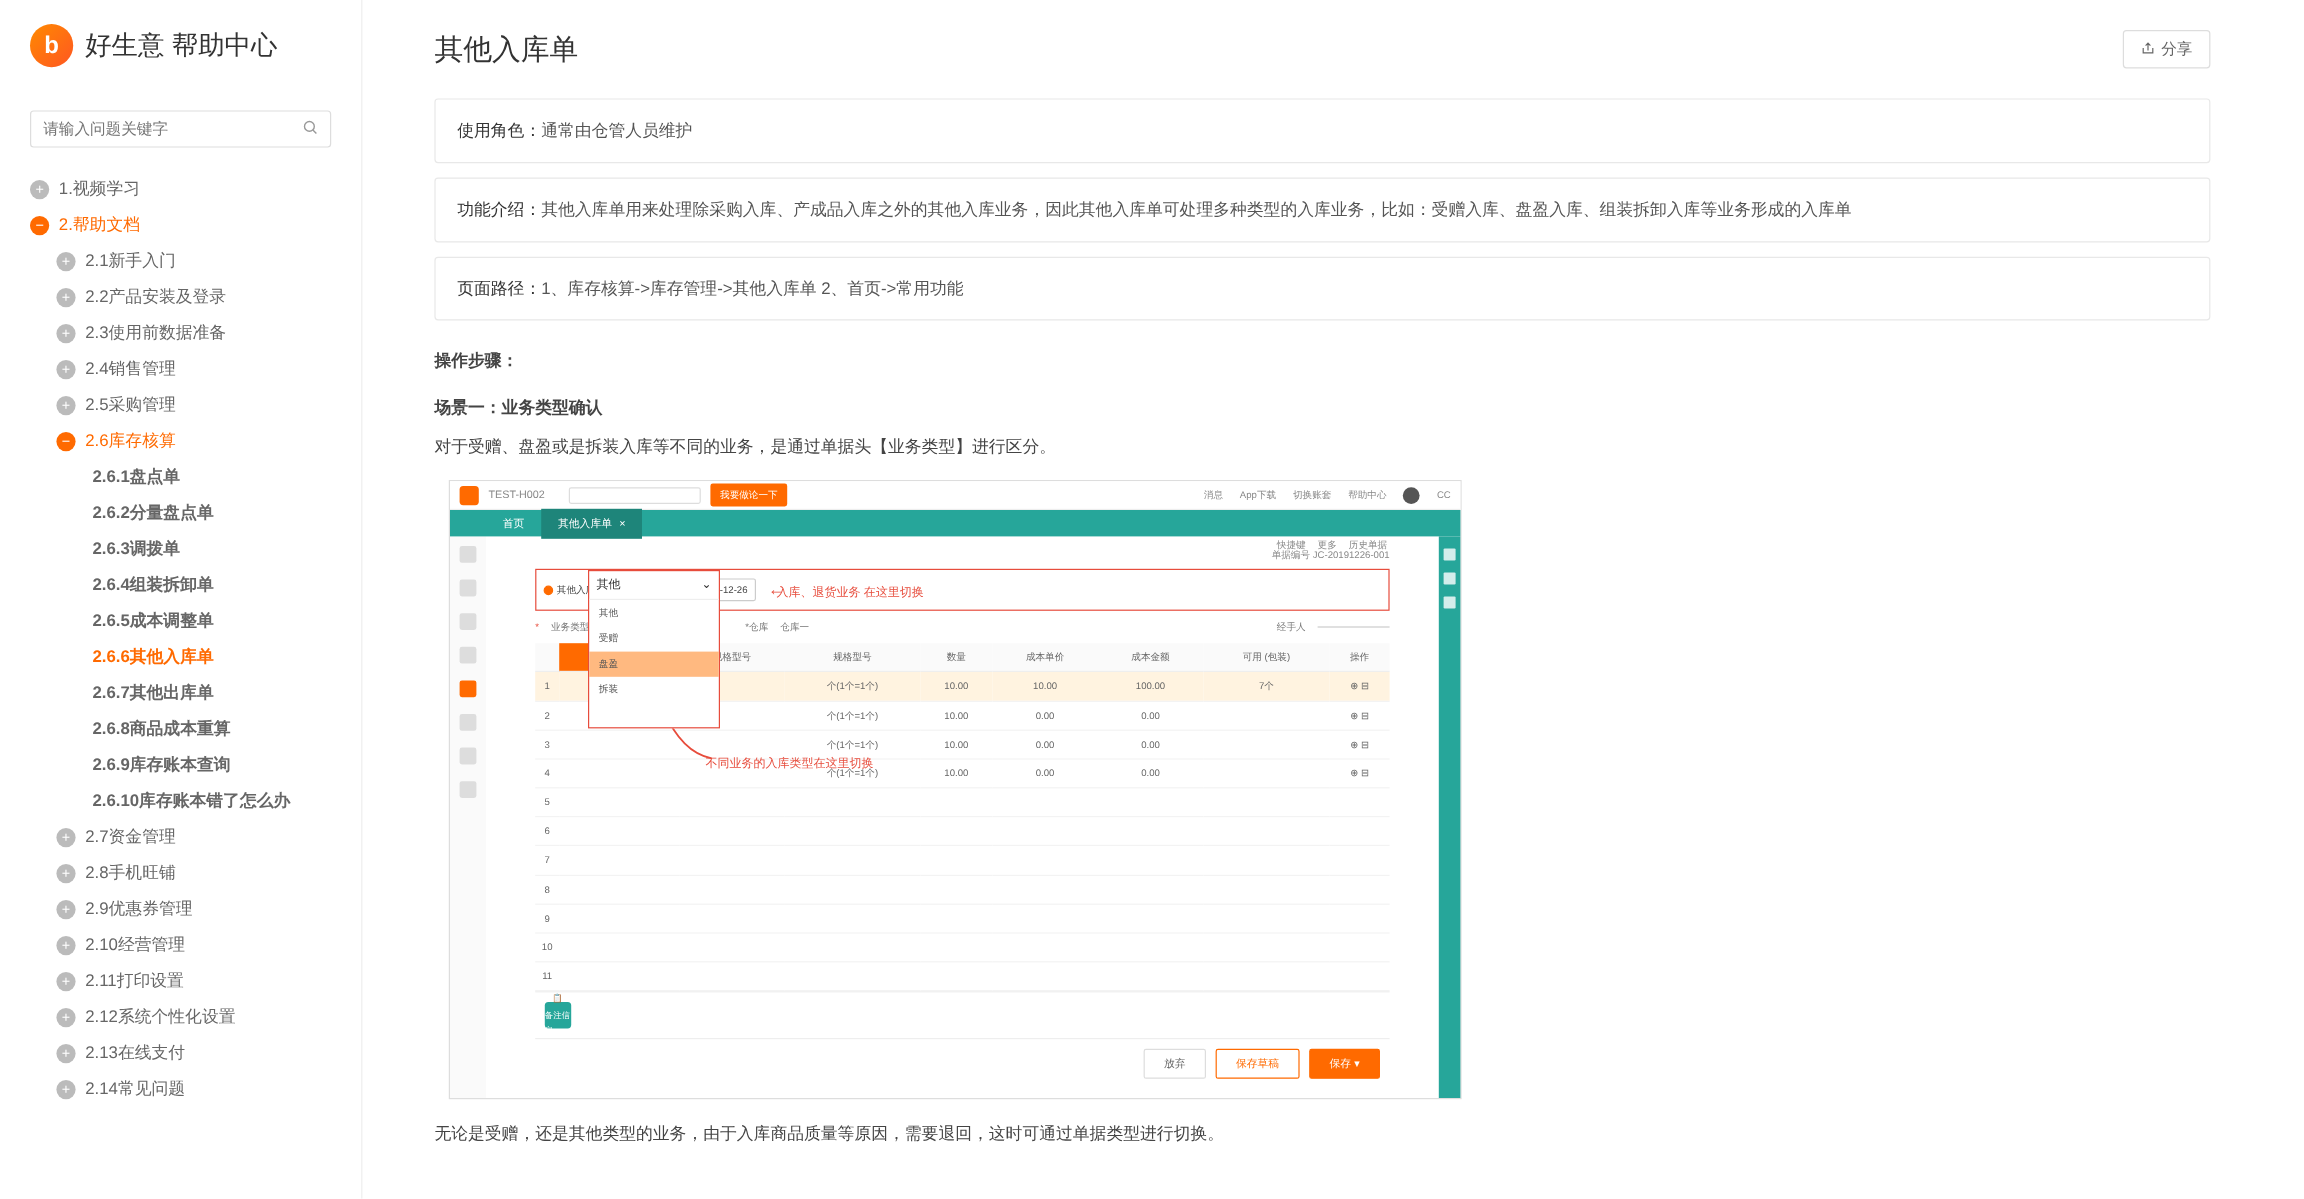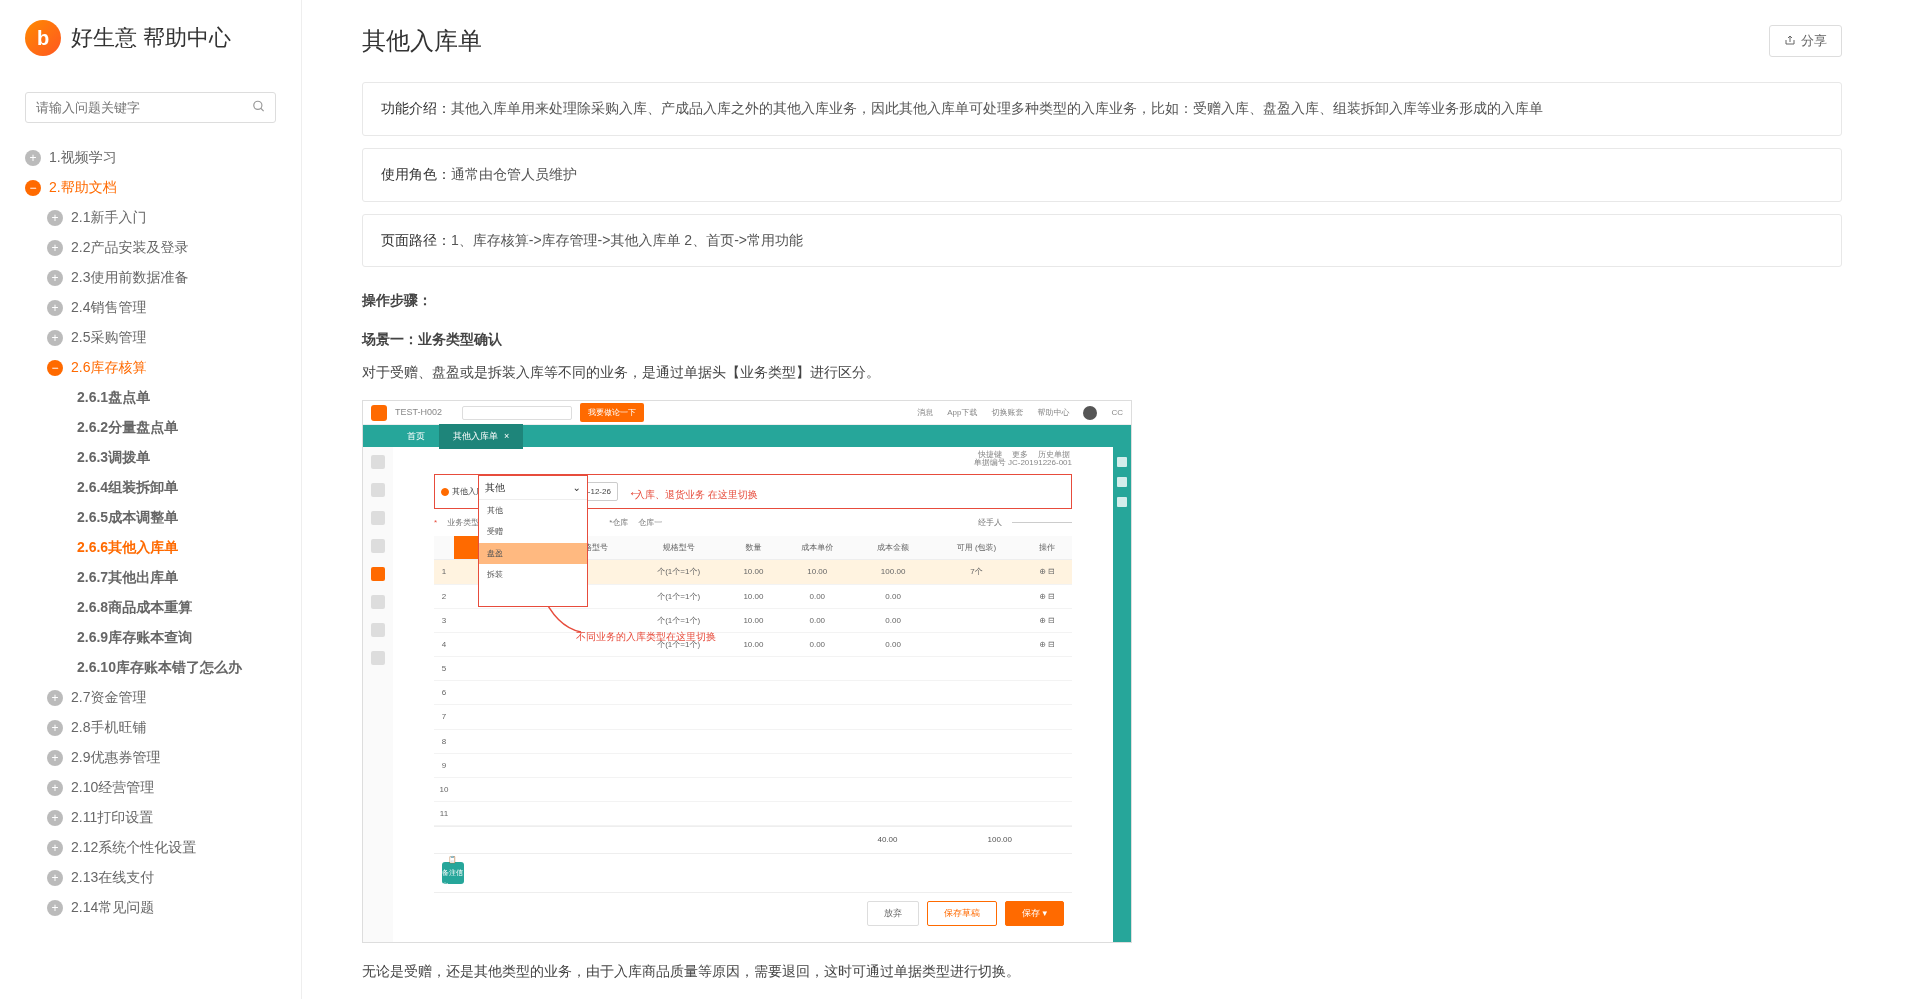--- a/index.html
+++ b/index.html
@@ -21,21 +21,21 @@
 .nav li.expanded .toggle, .nav li.active .toggle { background: #ff6a00; }
 .nav li.active, .nav li.current { color: #ff6a00; }
 .content { flex: 1; padding: 25px 60px; max-width: 1600px; }
 .page-head { display: flex; justify-content: space-between; align-items: center; margin-bottom: 25px; }
 .page-title { font-size: 24px; font-weight: 500; }
 .share-btn { border: 1px solid #ddd; background: #fff; padding: 6px 14px; border-radius: 3px; font-size: 13px; color: #666; cursor: pointer; display: flex; align-items: center; gap: 5px; }
 .info-box { border: 1px solid #e8e8e8; border-radius: 3px; padding: 14px 18px; margin-bottom: 12px; font-size: 14px; color: #555; line-height: 1.7; }
 .info-box .label { font-weight: 500; color: #333; }
 .section { margin-top: 20px; font-size: 14px; color: #444; line-height: 1.9; }
 .section h4 { font-size: 14px; font-weight: 600; margin: 12px 0 6px; }
-.screenshot { border: 1px solid #ddd; margin: 15px 0; width: 770px; background: #fff; font-size: 10px; }
+.screenshot { border: 1px solid #ddd; margin: 15px 12px; width: 844px; background: #fff; font-size: 10px; }
 .ss-topbar { display: flex; align-items: center; background: #fff; height: 24px; padding: 0 8px; border-bottom: 1px solid #eee; }
 .ss-logo { width: 16px; height: 16px; border-radius: 3px; background: #ff6a00; margin-right: 8px; }
 .ss-toptext { color: #888; font-size: 9px; margin-right: 20px; }
 .ss-topinput { width: 110px; height: 14px; border: 1px solid #ddd; border-radius: 2px; margin-right: 8px; }
 .ss-topbtn { background: #ff6a00; color: #fff; padding: 2px 8px; border-radius: 2px; font-size: 8px; }
 .ss-topright { margin-left: auto; display: flex; gap: 14px; color: #888; font-size: 8px; align-items: center; }
 .ss-avatar { width: 14px; height: 14px; border-radius: 50%; background: #555; }
 .ss-tabbar { background: #26a69a; height: 22px; display: flex; align-items: center; padding-left: 30px; position: relative; }
 .ss-tab { padding: 4px 14px; color: #fff; font-size: 9px; }
 .ss-tab.dark { background: #1e857a; }
@@ -199,24 +199,24 @@
         <span>
           <svg width="12" height="12" viewBox="0 0 24 24" fill="none" stroke="#666" stroke-width="2">
               <path d="M4 12v8h16v-8M12 4v12M8 8l4-4 4 4"></path>
             </svg>
         </span>
         <span>分享</span>
       </button>
     </div>
 
     <div class="info-box">
+      <span class="label">使用角色：</span><span>通常由仓管人员维护</span>
+    </div>
+    <div class="info-box">
       <span class="label">功能介绍：</span><span>其他入库单用来处理除采购入库、产成品入库之外的其他入库业务，因此其他入库单可处理多种类型的入库业务，比如：受赠入库、盘盈入库、组装拆卸入库等业务形成的入库单</span>
-    </div>
-    <div class="info-box">
-      <span class="label">使用角色：</span><span>通常由仓管人员维护</span>
     </div>
     <div class="info-box">
       <span class="label">页面路径：</span><span>1、库存核算-&gt;库存管理-&gt;其他入库单 2、首页-&gt;常用功能</span>
     </div>
 
     <div class="section">
       <h4>操作步骤：</h4>
       <h4>场景一：业务类型确认</h4>
       <p>对于受赠、盘盈或是拆装入库等不同的业务，是通过单据头【业务类型】进行区分。</p>
 
@@ -384,24 +384,20 @@
                     <td>11</td>
                     <td colspan="8"></td>
                   </tr>
               </tbody>
             </table>
             <svg class="ss-arrow2" viewBox="0 0 50 50">
                 <path d="M45 45 Q 20 40 5 5" stroke="#e74c3c" stroke-width="1.5" fill="none"></path>
                 <path d="M5 5 l-3 8 M5 5 l8 -3" stroke="#e74c3c" stroke-width="1.5" fill="none"></path>
               </svg>
             <div class="ss-anno2">不同业务的入库类型在这里切换</div>
-            <div class="ss-totals">
-              <span>40.00</span>
-              <span>100.00</span>
-            </div>
             <div class="ss-remark">
               <div class="ss-remark-icon">
                   <span>📋</span>
                   <span>备注信息</span>
                 </div>
             </div>
             <div class="ss-footer">
               <div class="ss-btn">放弃</div>
               <div class="ss-btn orange-o">保存草稿</div>
               <div class="ss-btn orange"><span>保存</span> ▾</div>

